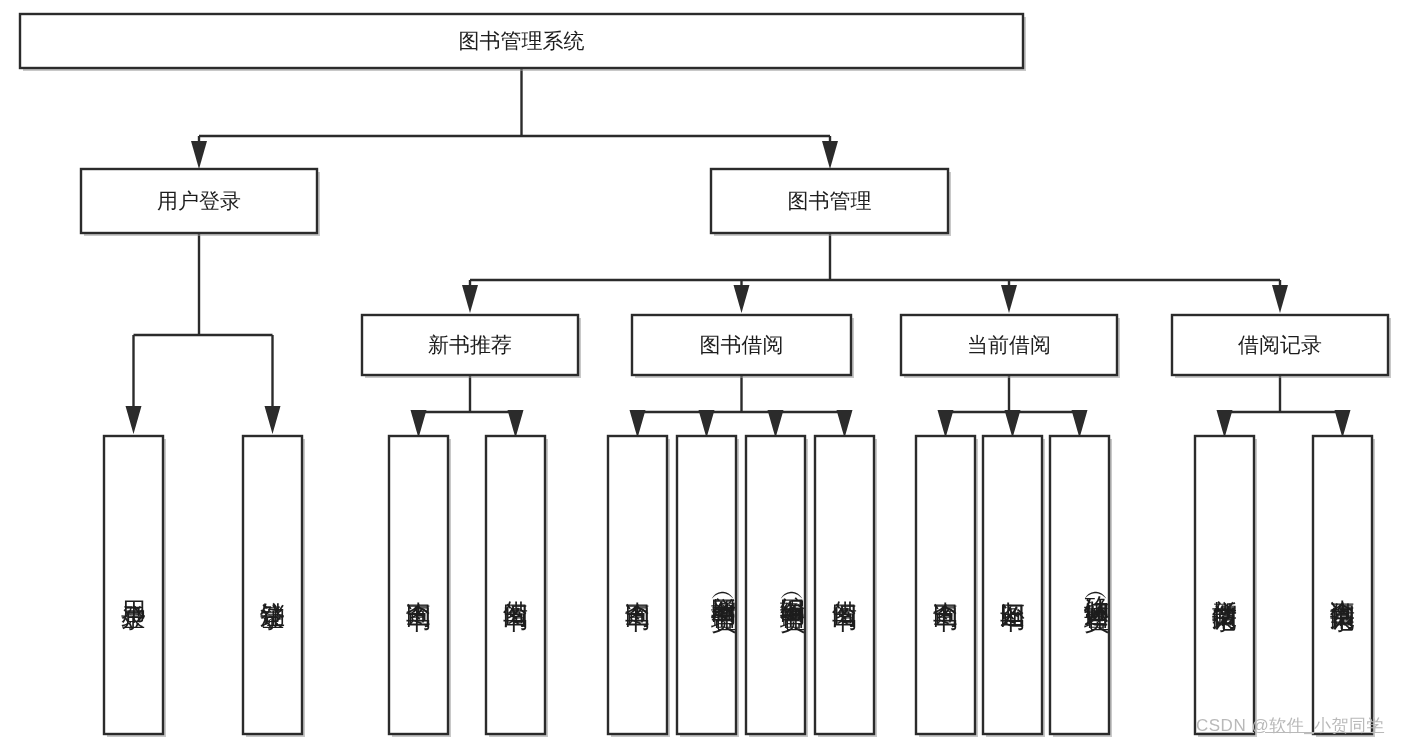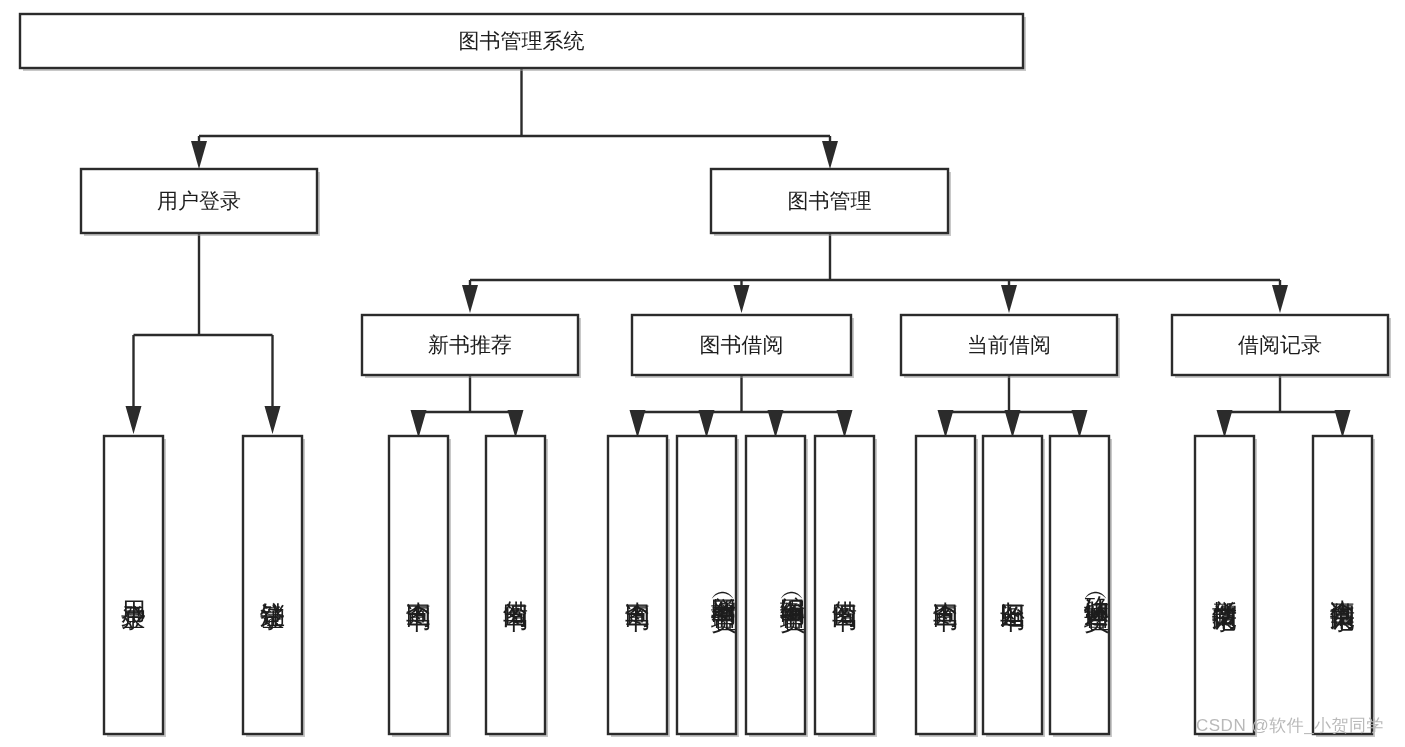--- a/index.html
+++ b/index.html
@@ -267,15 +267,15 @@
   <div class="leaf-label" style="left:608px; top:436px; width:59px; height:298px;">查询图书</div>
   <div class="leaf-label" style="left:677px; top:440px; width:59px; height:290px; align-items:flex-start;">新增图书（管理员）</div>
   <div class="leaf-label" style="left:746px; top:440px; width:59px; height:290px; align-items:flex-start;">编辑图书（管理员）</div>
   <div class="leaf-label" style="left:815px; top:436px; width:59px; height:298px;">借阅图书</div>
   <div class="leaf-label" style="left:916px; top:436px; width:59px; height:298px;">查询图书</div>
   <div class="leaf-label" style="left:983px; top:436px; width:59px; height:298px;">归还图书</div>
   <div class="leaf-label" style="left:1050px; top:440px; width:59px; height:290px; align-items:flex-start;">确认归还（管理员）</div>
   <div class="leaf-label" style="left:1195px; top:436px; width:59px; height:298px;">新增借阅记录</div>
   <div class="leaf-label" style="left:1313px; top:436px; width:59px; height:298px;">查询借阅记录</div>
 
-  <div class="watermark" style="left:1196px; top:714px;">CSDN @软件_小贺同学</div>
+  <div class="watermark" style="left:1196px; top:714px;text-decoration:underline;">CSDN @软件_小贺同学</div>
 
 </div>
 
 </body></html>

